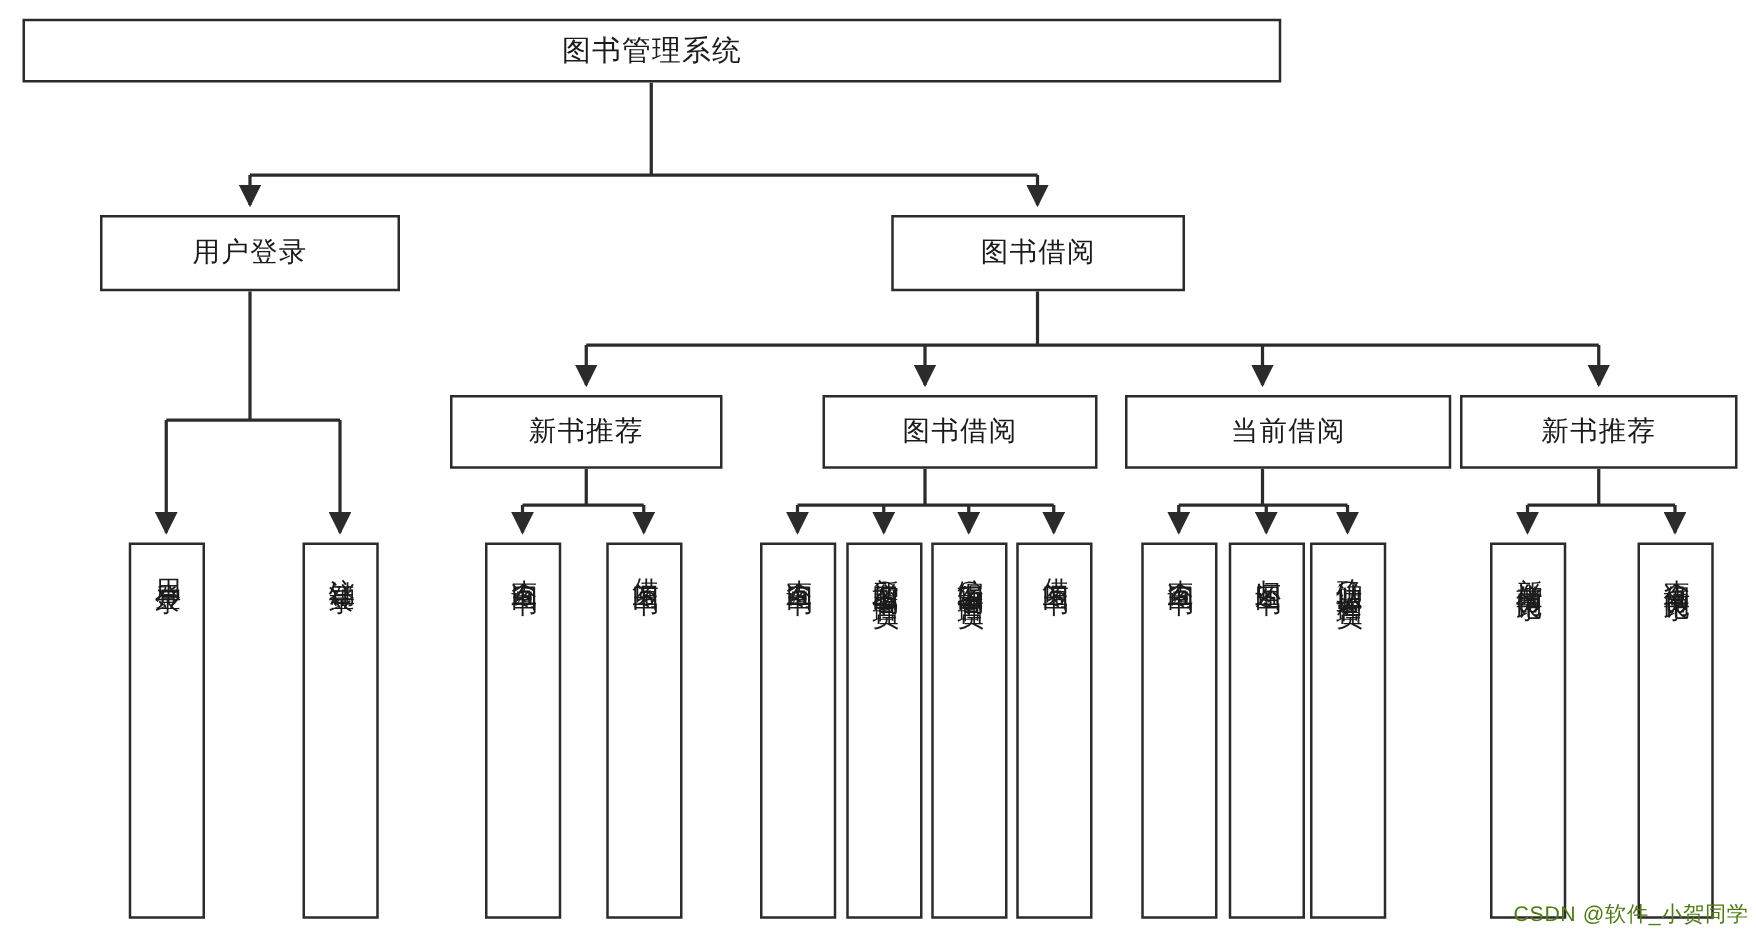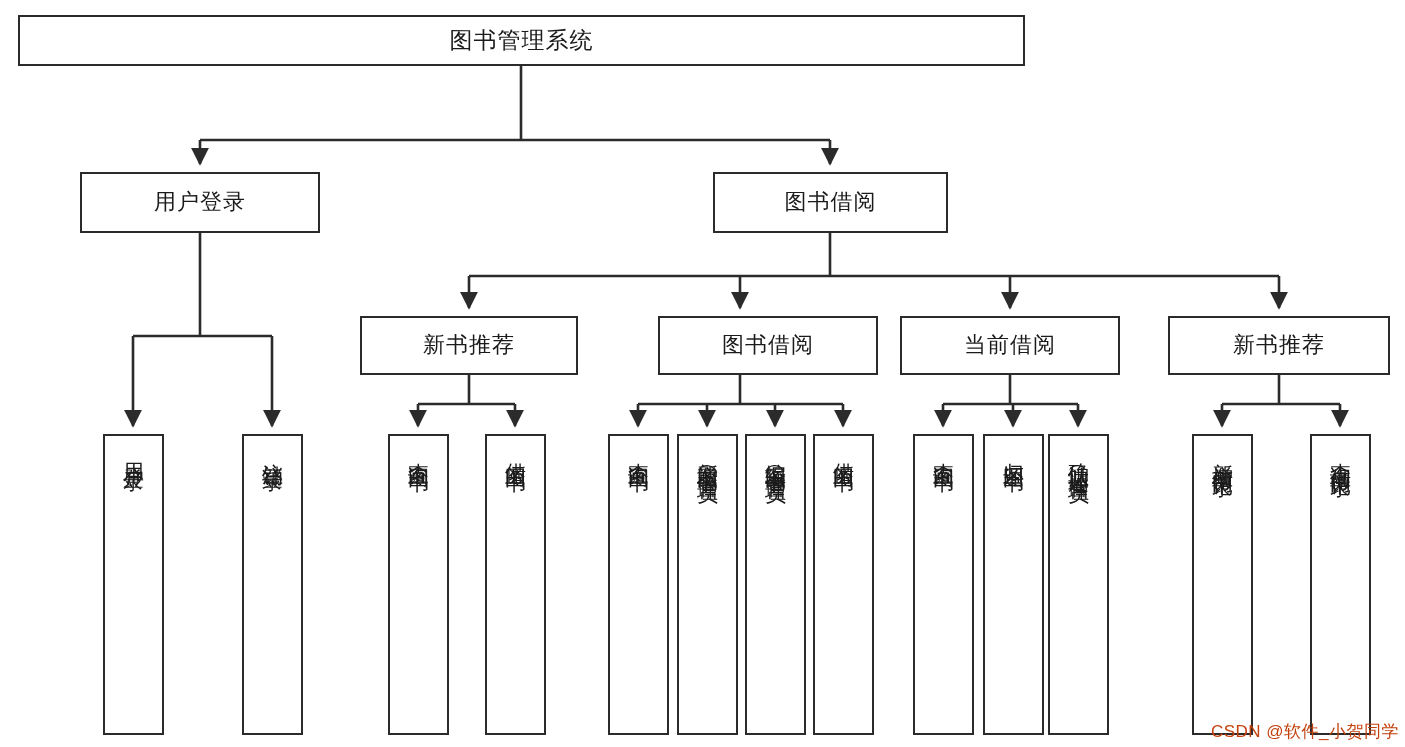--- a/index.html
+++ b/index.html
@@ -56,21 +56,21 @@
     text-orientation: upright;
     white-space: nowrap;
     line-height: 1.15;
     letter-spacing: 3px;
   }
   .watermark {
     position: absolute;
     right: 6px;
     bottom: 4px;
     font-size: 17px;
-    color: #c2410c;
+    color: #4d7c0f;
     letter-spacing: 0.5px;
     white-space: nowrap;
     user-select: none;
   }
 </style>
 </head>
 <body>
 
 <div id="canvas">
 
@@ -137,21 +137,21 @@
   </div>
 
   <div class="node horiz" style="left:360px; top:316px; width:218px; height:59px;">
     <span>新书推荐</span>
   </div>
 
   <div class="node horiz" style="left:630px; top:316px; width:220px; height:59px;margin-left:28px;">
     <span>图书借阅</span>
   </div>
 
-  <div class="node horiz" style="left:900px; top:316px; width:220px; height:59px;">
+  <div class="node horiz" style="left:900px; top:316px; width:261px; height:59px;">
     <span>当前借阅</span>
   </div>
 
   <div class="node horiz" style="left:1168px; top:316px; width:222px; height:59px;">
     <span>新书推荐</span>
   </div>
 
   <div class="node leaf" style="left:103px; top:434px; width:61px; height:301px;">
     <span class="vtext">用户登录</span>
   </div>

